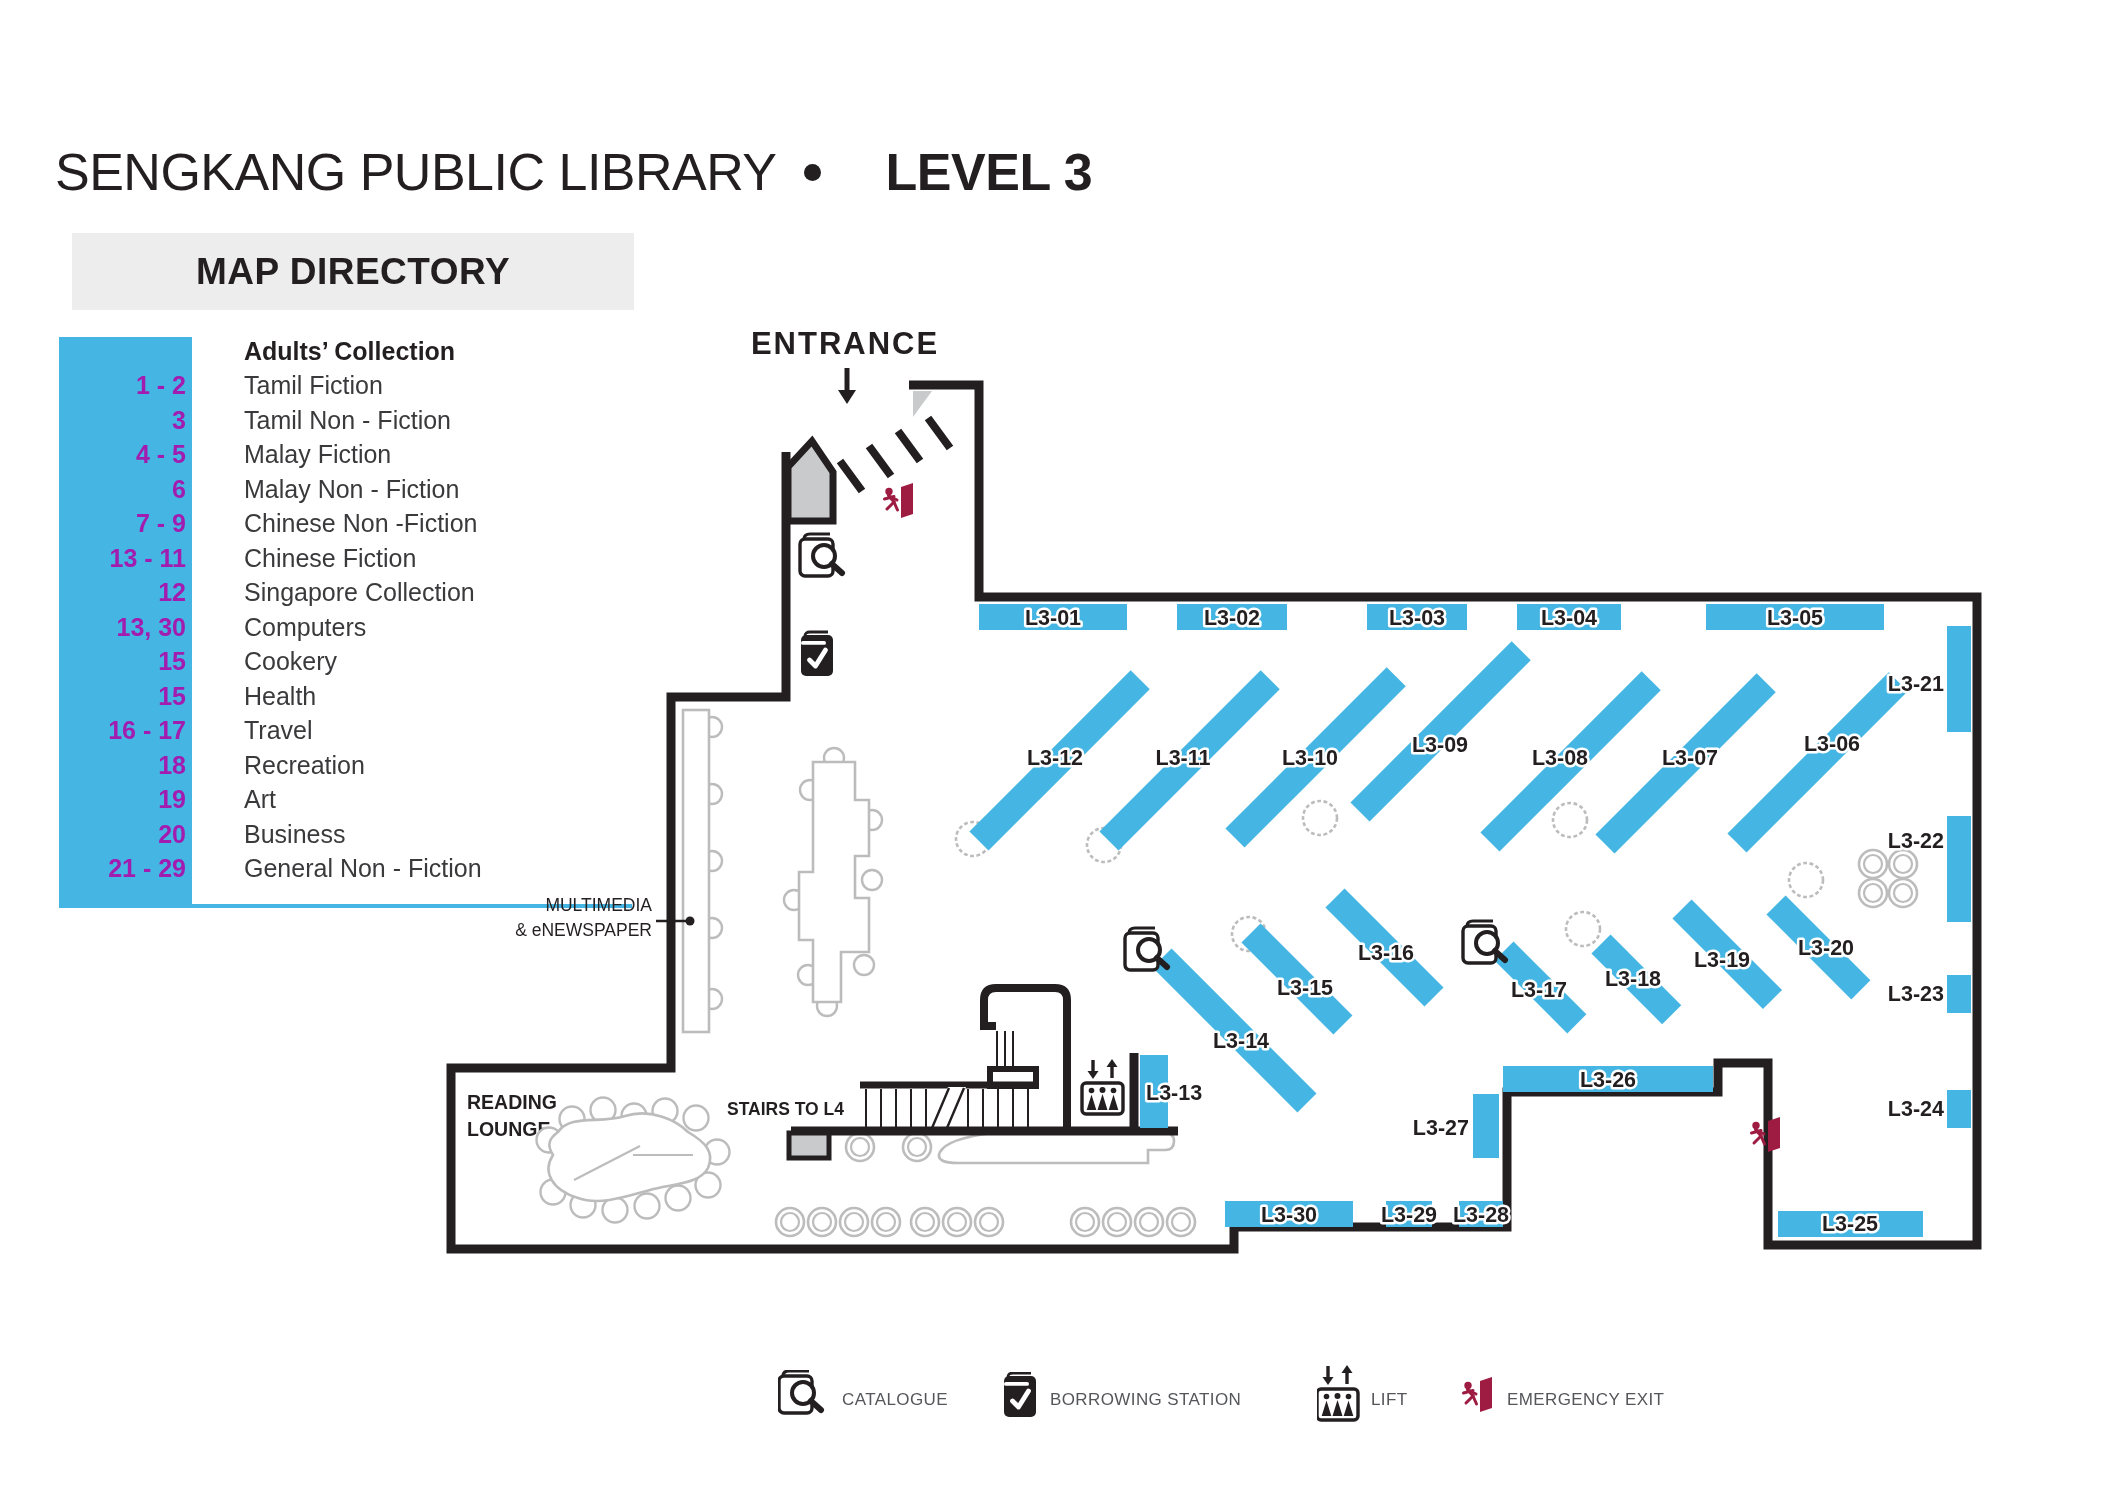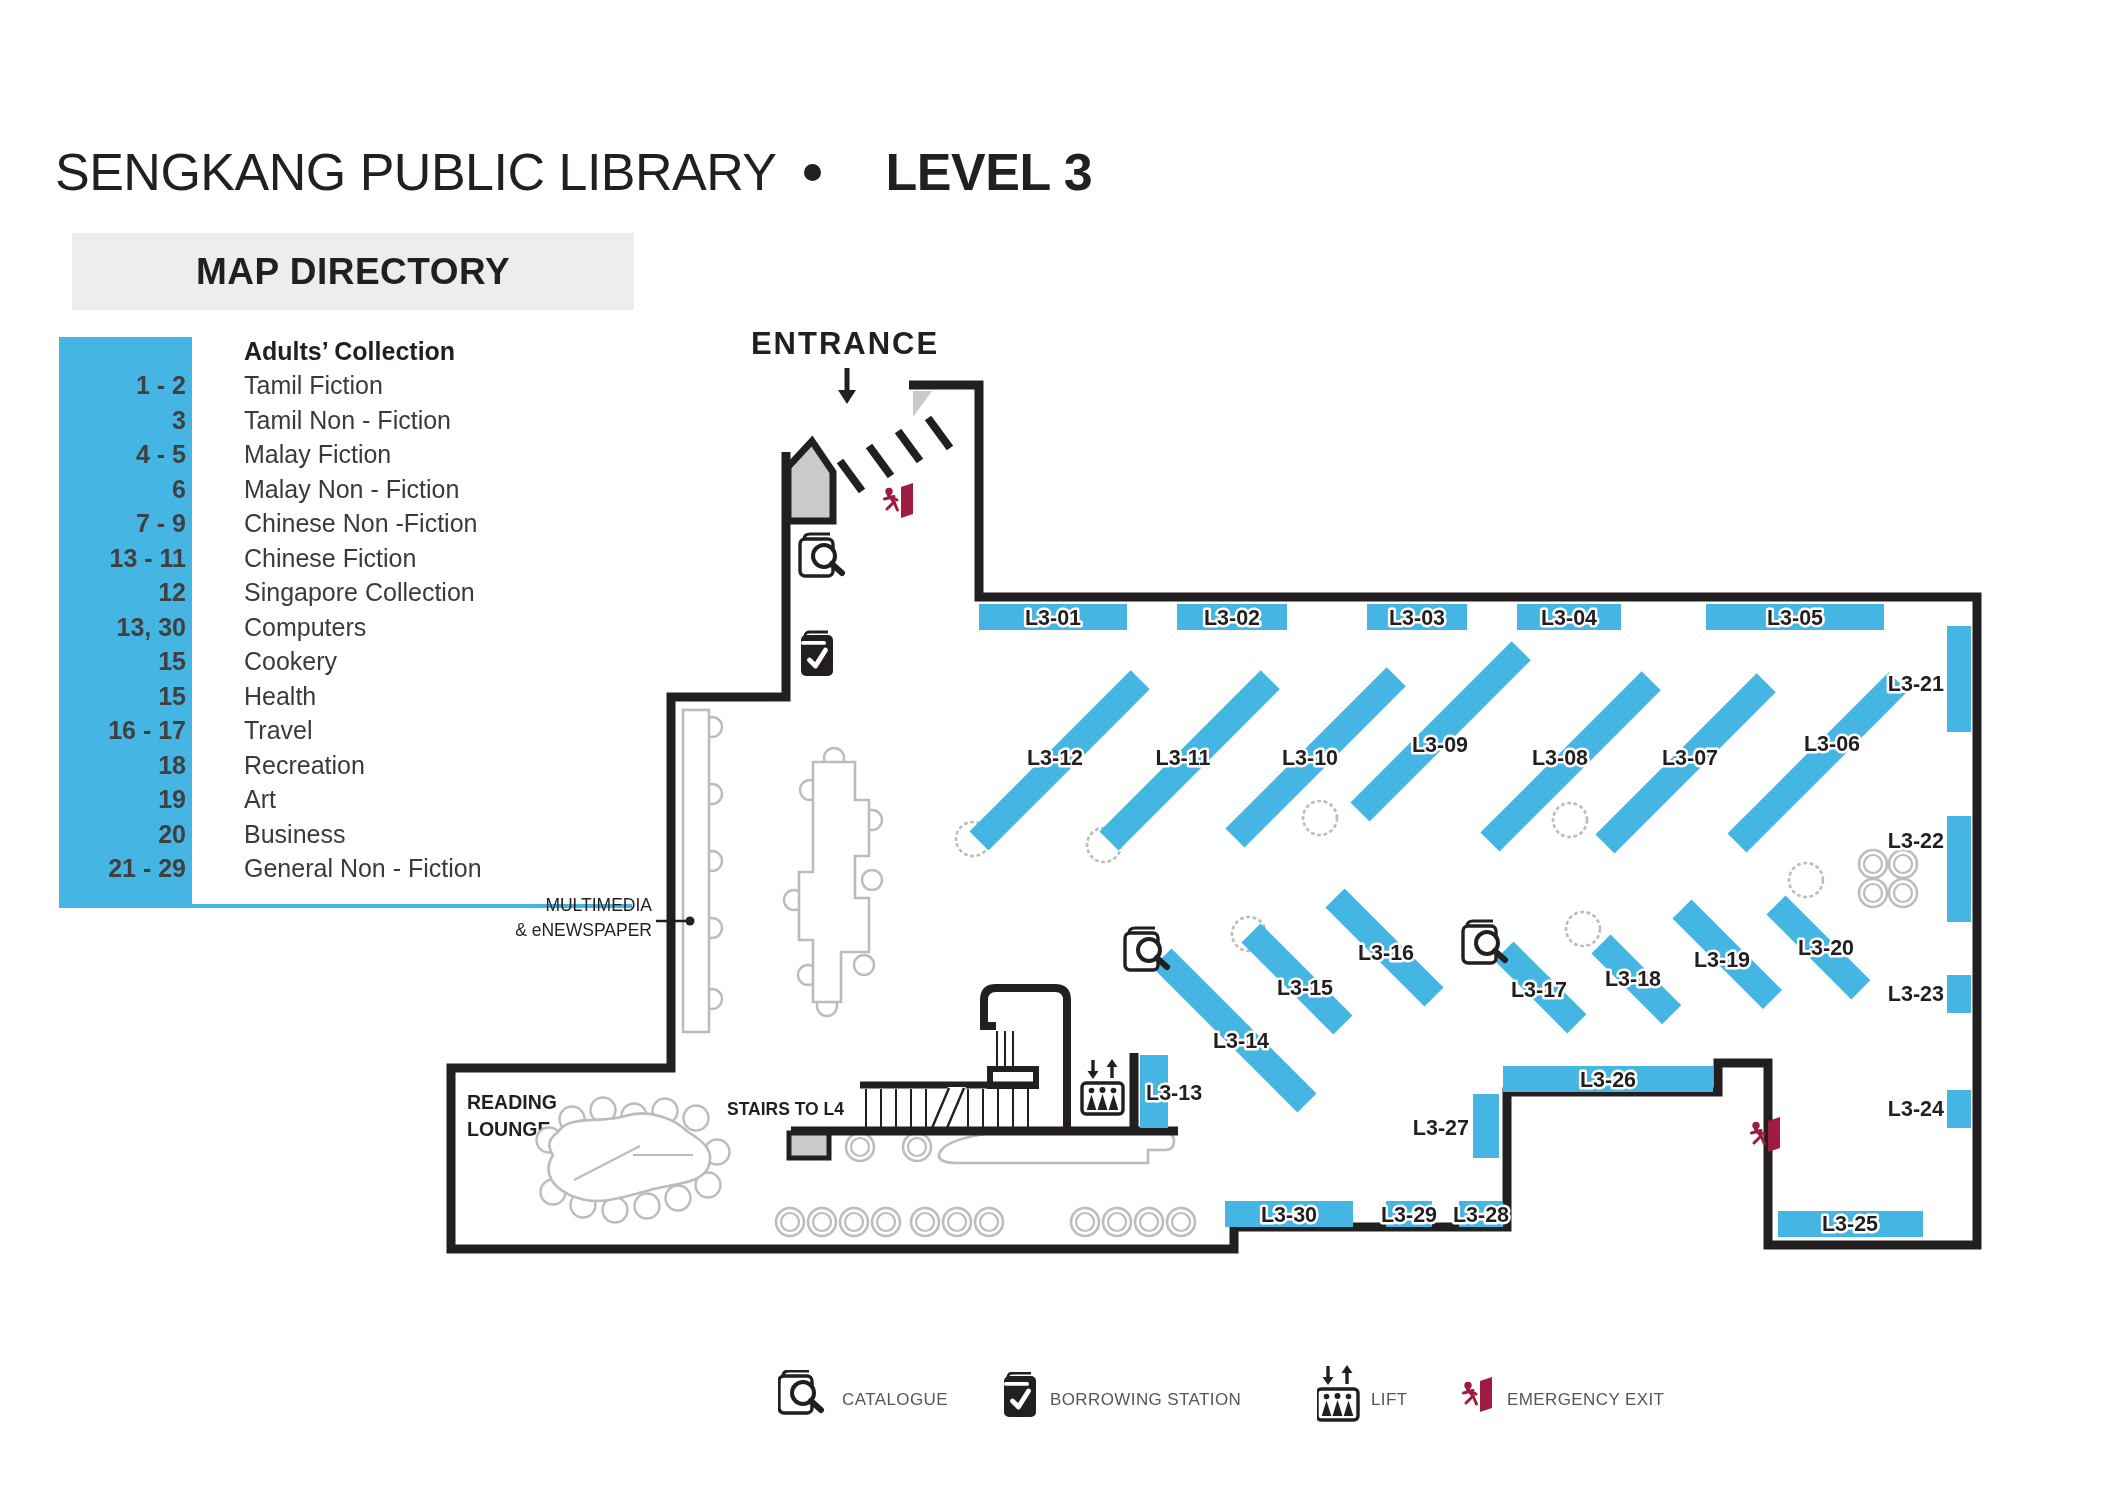--- a/index.html
+++ b/index.html
@@ -12,21 +12,21 @@
   .t-dot{width:17px;height:17px;border-radius:50%;background:#231f20;margin:0 27px;}
   .t-level{font-weight:700;letter-spacing:-.5px;margin-left:38px;}
   
   .dir-head{left:60px;top:233px;width:562px;height:77px;background:#ededee;
             display:flex;align-items:center;justify-content:center;margin-left:12px;}
   .dir-head span{font-size:37px;font-weight:700;letter-spacing:.5px;}
   .dir-col{left:59px;top:337px;width:133px;height:570px;background:#45b6e3;}
   .dir-rows{left:59px;top:334px;}
   .dir-row{display:flex;height:34.5px;align-items:center;}
   .dir-num{width:147px;text-align:right;padding-right:20px;box-sizing:border-box;
-           font-weight:700;font-size:25px;color:#404040;}
+           font-weight:700;font-size:25px;color:#a21caf;}
   .dir-label{padding-left:38px;font-size:25px;color:#3a3a3c;white-space:nowrap;}
   .dir-row.heading .dir-label{font-weight:700;color:#231f20;}
   .dir-underline{left:59px;top:904px;width:573px;height:4px;background:#45b6e3;}
   
   .multimedia{right:1453px;top:893px;text-align:right;font-weight:400;font-size:17.5px;
               line-height:1.42;white-space:pre-line;}
   .reading-lounge{left:467px;top:1089px;font-weight:700;font-size:19.5px;line-height:1.4;
               white-space:pre-line;}
   .stairs-label{left:727px;top:1099px;font-weight:600;font-size:17.5px;}
   

